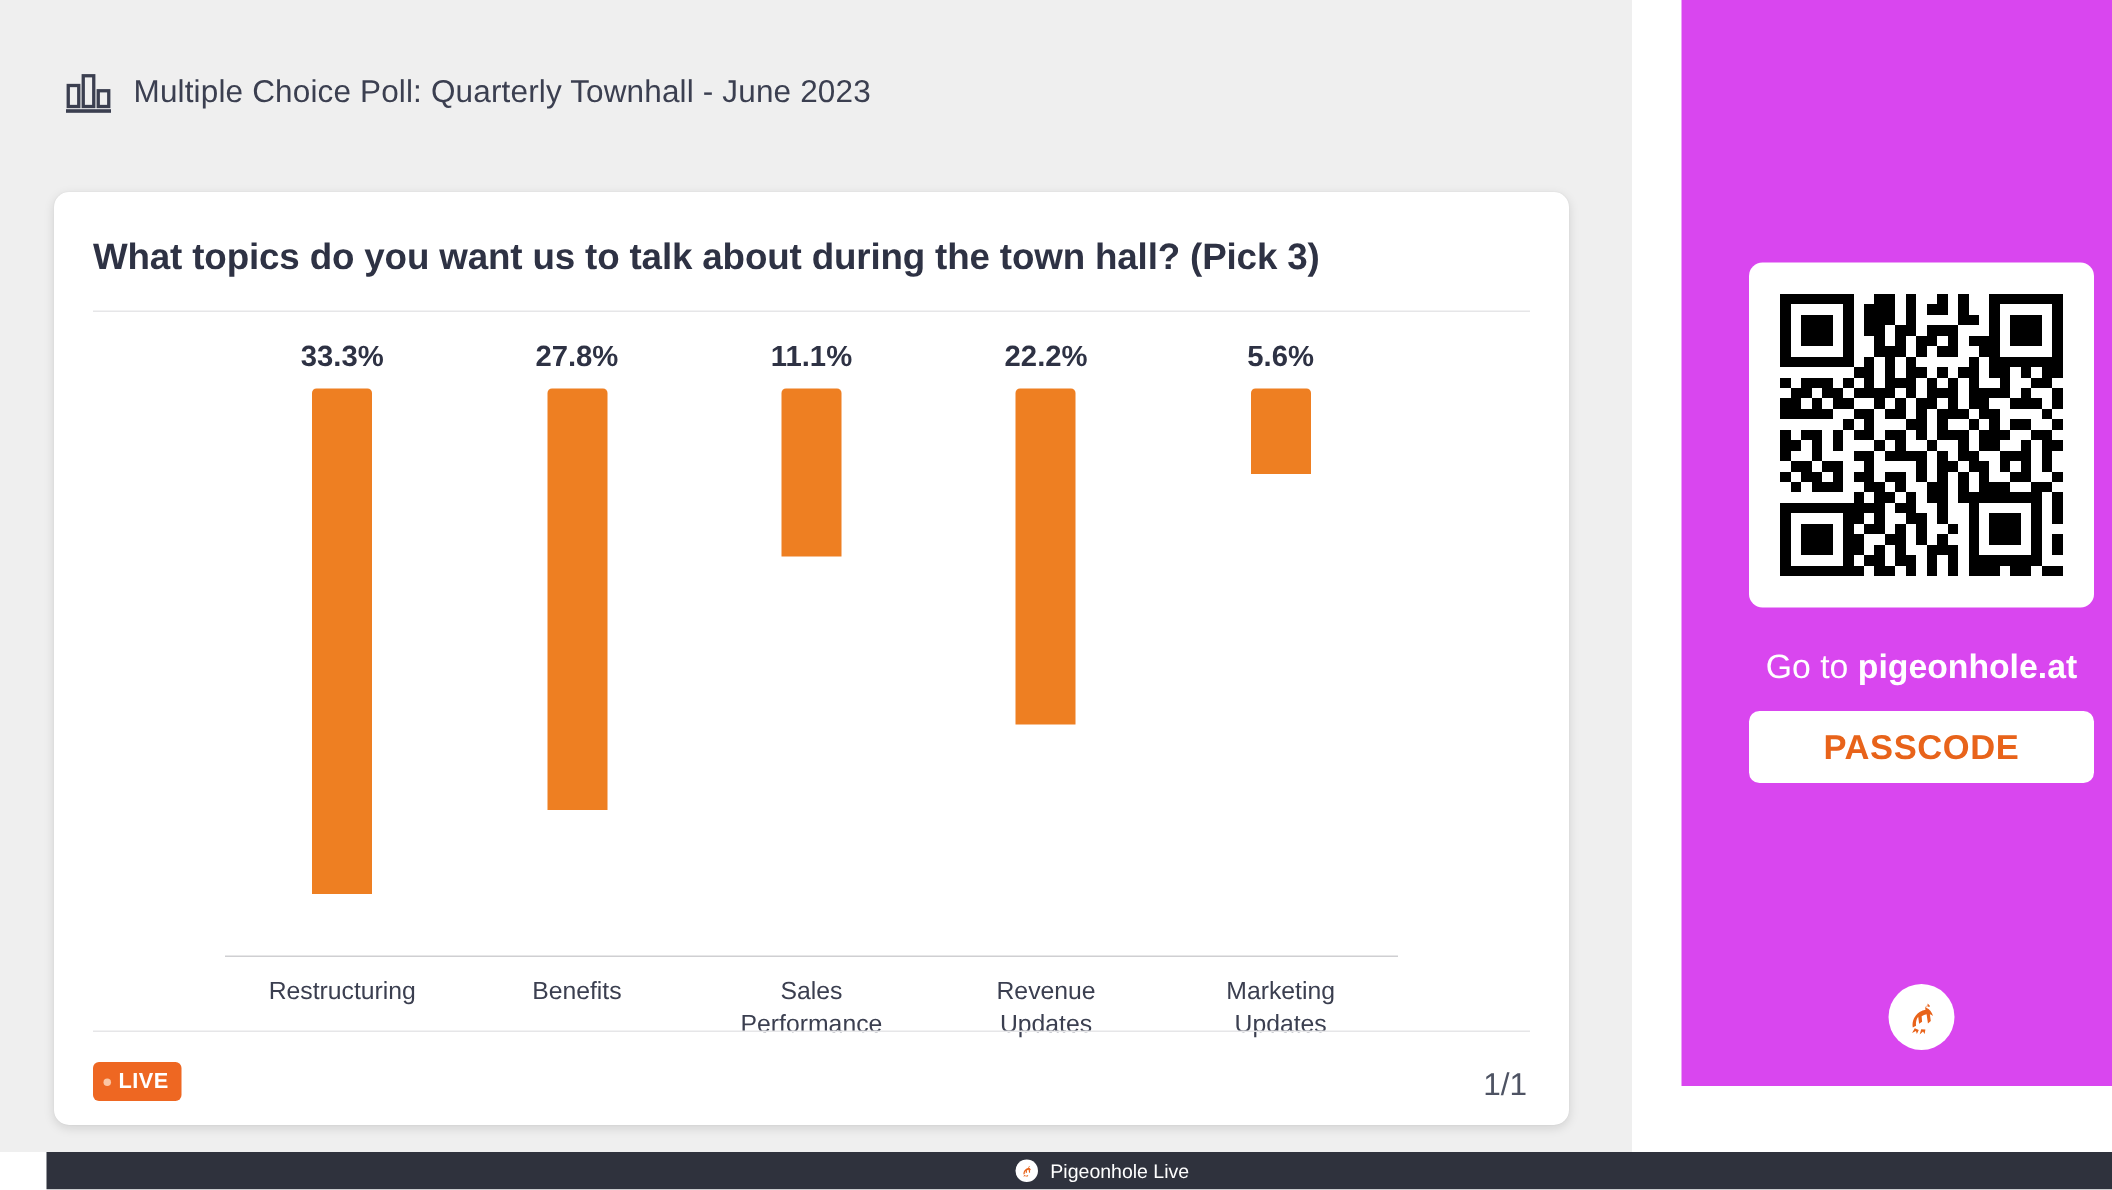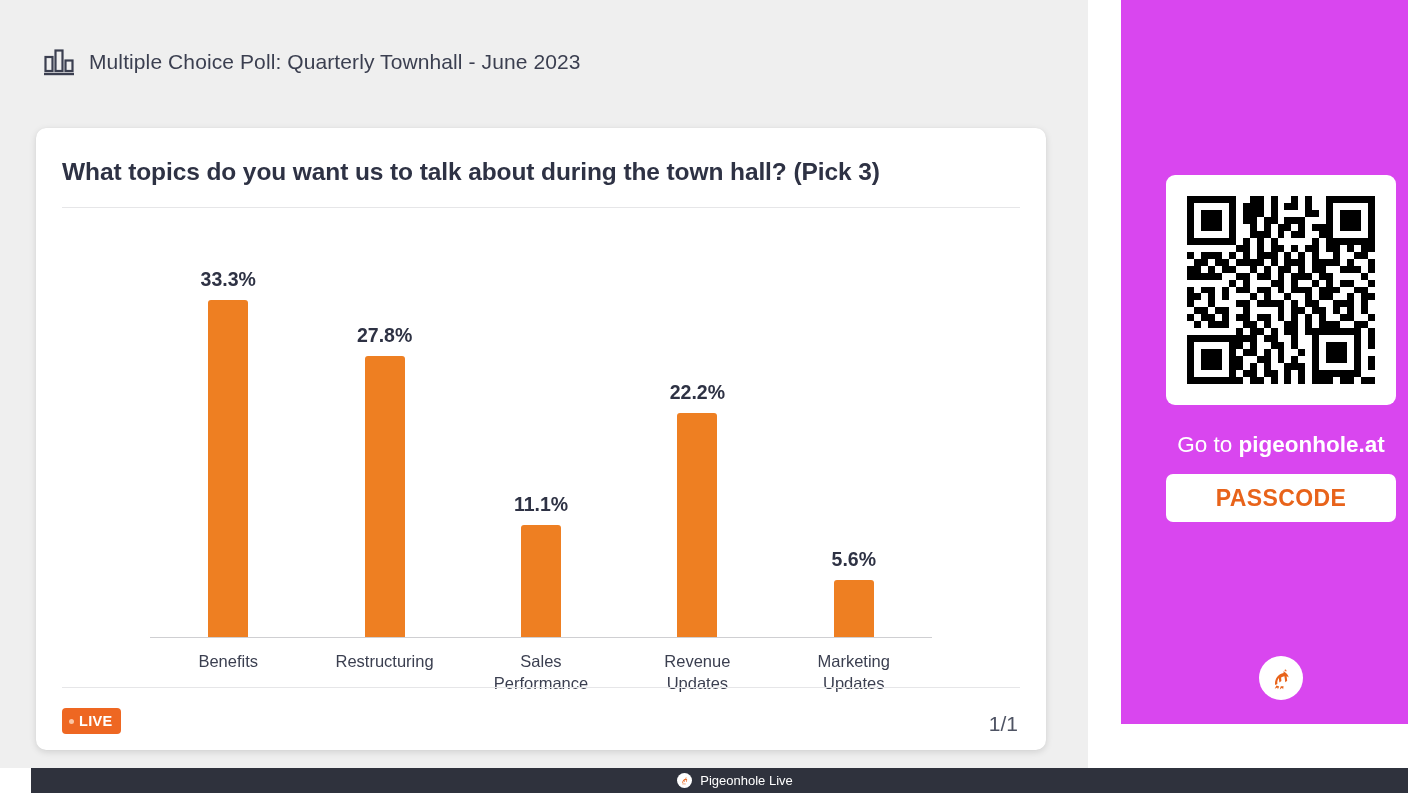--- a/index.html
+++ b/index.html
@@ -57,21 +57,21 @@
     position: relative; width: 100%; height: 410px;
   }
   .axis-line {
     position: absolute; left: 0; right: 0; bottom: 0;
     height: 1.5px; background: #cfcfd2;
   }
   .bar-slot {
     position: absolute; bottom: 1.5px;
     width: 20%; height: 100%;
     display: flex; flex-direction: column;
-    justify-content: flex-end; align-items: center;
+    align-items: center;
   }
   .bar-value {
     font-size: 19.5px; font-weight: bold; color: #2e3244;
     margin-bottom: 9px; white-space: nowrap;
   }
   .bar {
     width: 40px;
     background: #ee7f22;
     border-radius: 3px 3px 0 0;
   }
@@ -198,24 +198,24 @@
               <div class="bar-value">22.2%</div>
               <div class="bar" style="height: 224px; background: rgb(238, 127, 34);"></div>
             </div>
             <div class="bar-slot" style="left: 80%;">
               <div class="bar-value">5.6%</div>
               <div class="bar" style="height: 57px; background: rgb(238, 127, 34);"></div>
             </div>
           </div>
         <div class="labels-row" id="labels-row">
             <div class="bar-label">
+              <div>Restructuring</div>
+            </div>
+            <div class="bar-label">
               <div>Benefits</div>
-            </div>
-            <div class="bar-label">
-              <div>Restructuring</div>
             </div>
             <div class="bar-label">
               <div>Sales</div>
               <div>Performance</div>
             </div>
             <div class="bar-label">
               <div>Revenue</div>
               <div>Updates</div>
             </div>
             <div class="bar-label">

